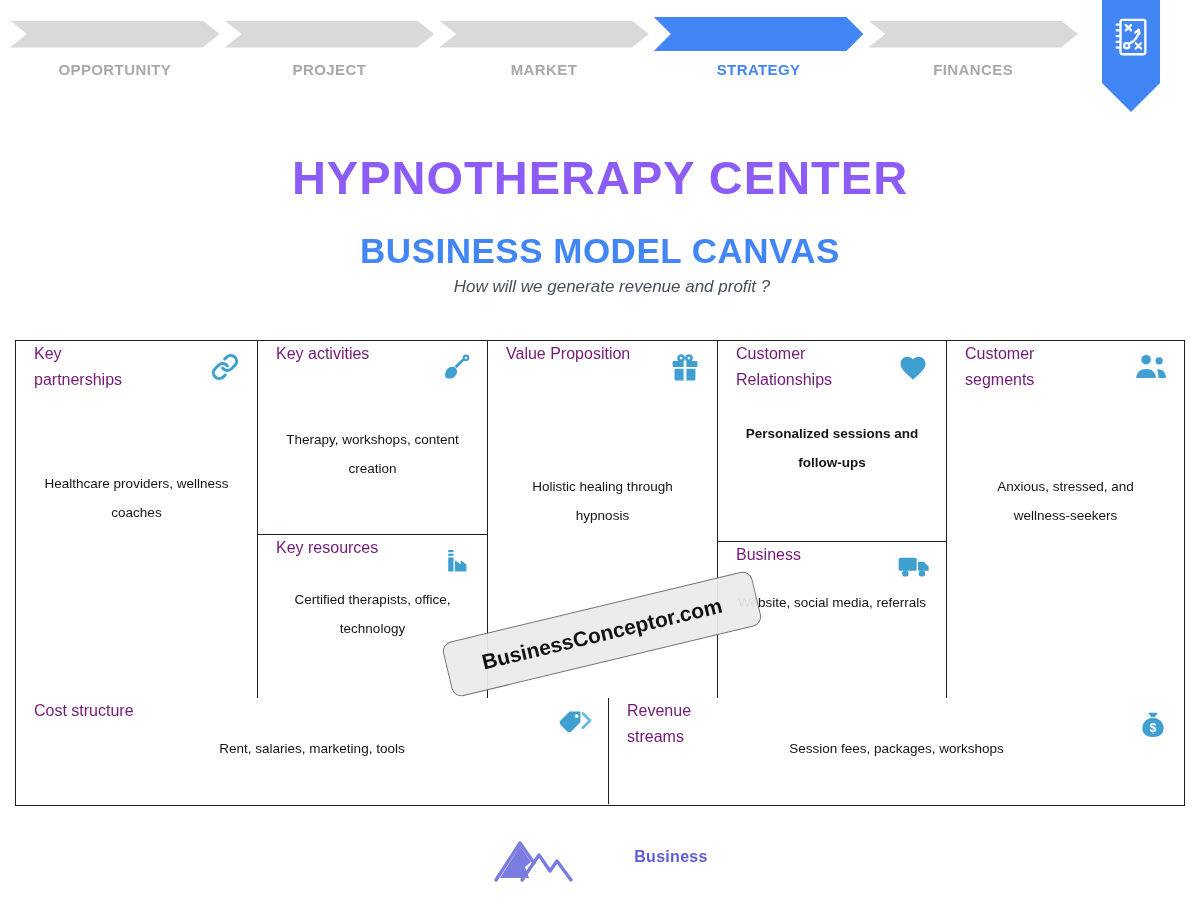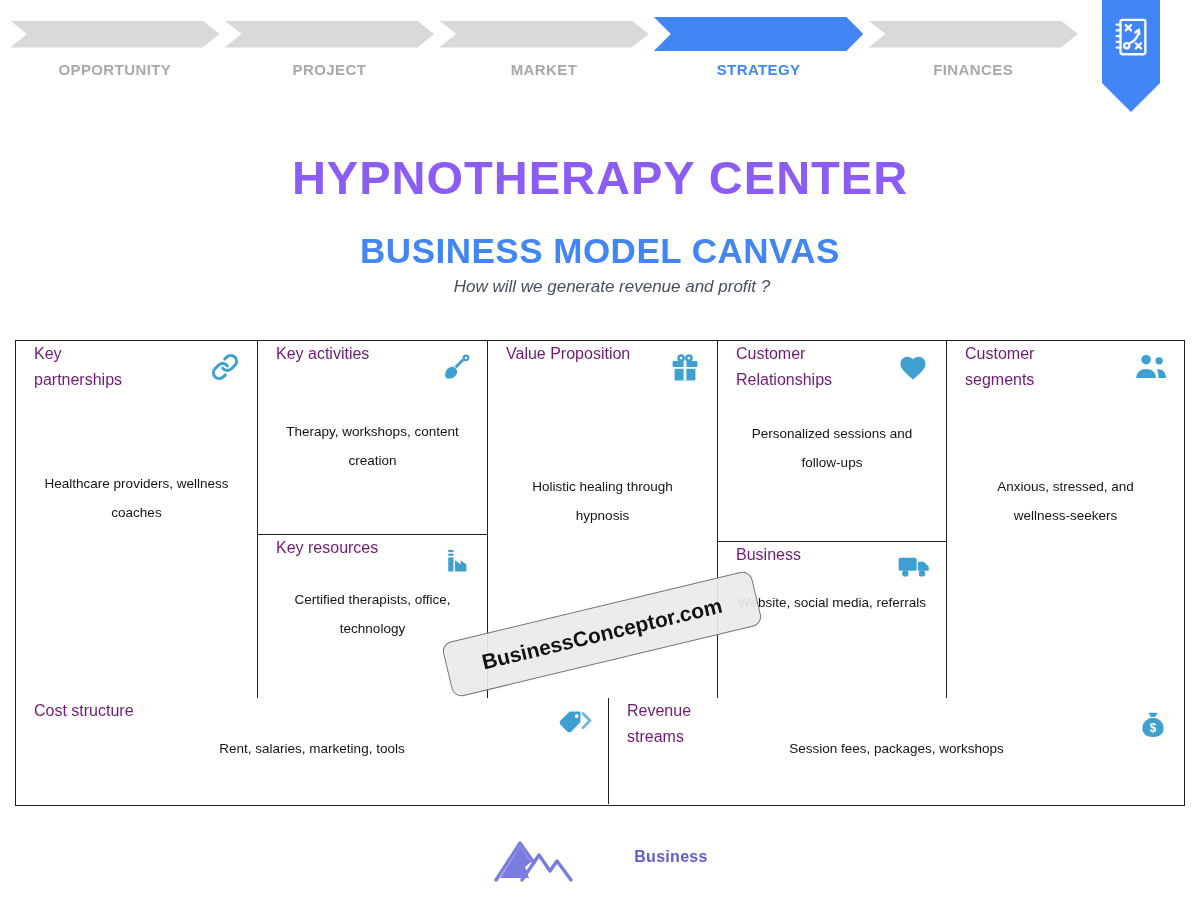--- a/index.html
+++ b/index.html
@@ -42,21 +42,21 @@
   .canvas-bottom { display:flex; height:106px; }
   .cell-cost { position:relative; width:593px; border-right:1.6px solid #1f1f1f; }
   .cell-revenue { position:relative; flex:1; }
 
   .cell-title { position:absolute; top:0; left:18px; font-size:16px; color:#701a75; line-height:26px; }
   .w110 { width:118px; } .w135 { width:150px; } .w95 { width:100px; }
   .cell-icon { position:absolute; top:12px; right:16px; }
   .cell-content { position:absolute; left:6px; right:6px; text-align:center;
                   font-size:13.5px; color:#141414; line-height:29px; }
   .cell-content .inner { margin:0 auto; }
-  .t133 { top:128px; } .t80 { top:76px; } .t136 { top:131px; } .t84 { top:78px; }
+  .t133 { top:128px; } .t80 { top:84px; } .t136 { top:131px; } .t84 { top:78px;font-weight:bold; }
   .t56 { top:50px; } .t50 { top:46px; } .t38 { top:36px; }
   .mw200 .inner { max-width:200px; } .mw190 .inner { max-width:190px; } .mw170 .inner { max-width:170px; }
   .mw180 .inner { max-width:180px; } .mw165 .inner { max-width:165px; } .mw195 .inner { max-width:195px; }
 
   
   .watermark { position:absolute; left:443px; top:606px; width:318px; height:56px;
                transform:rotate(-13.5deg); background:rgba(235,235,235,.93);
                border:1.5px solid #757575; border-radius:10px; z-index:6;
                display:flex; align-items:center; justify-content:center;
                font-size:21px; font-weight:bold; color:#121212; }

